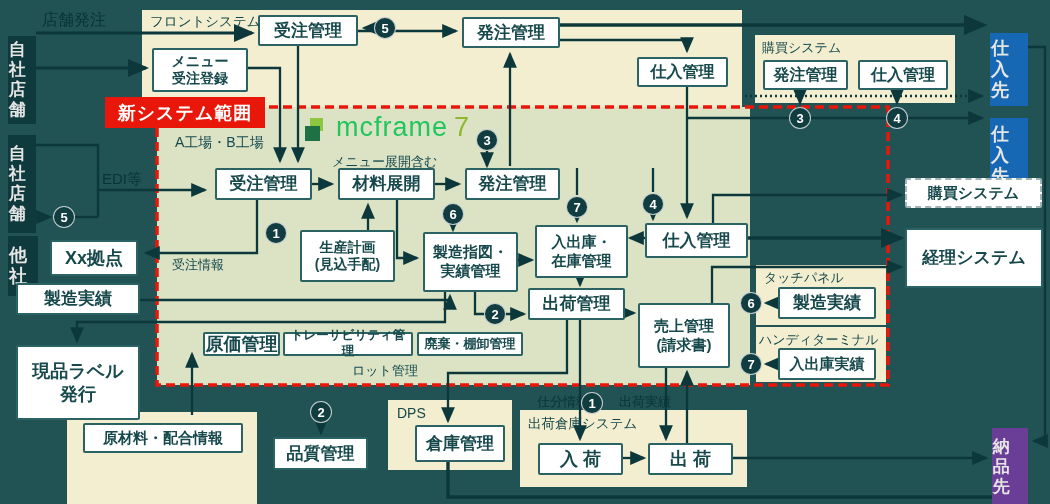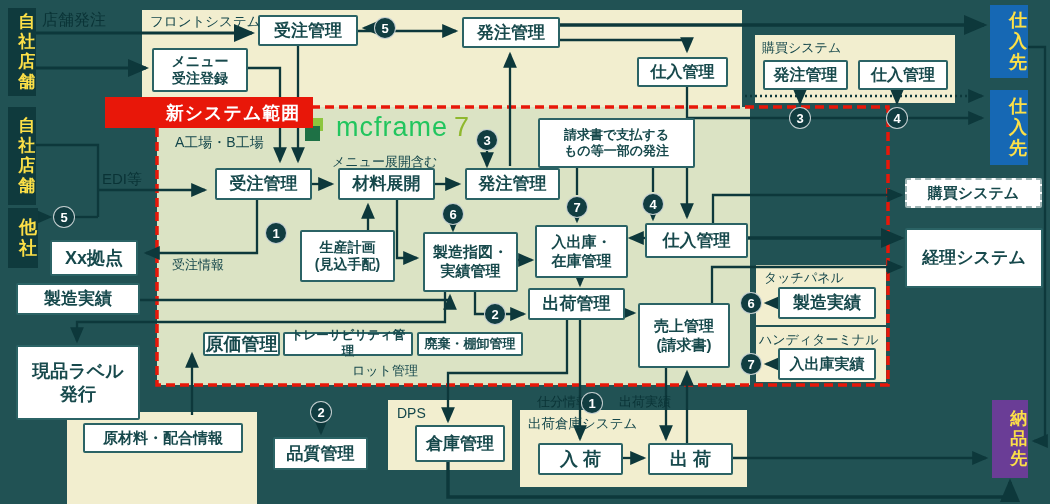--- a/index.html
+++ b/index.html
@@ -3,28 +3,28 @@
 <meta charset="utf-8">
 <style>
   html,body{margin:0;padding:0;}
   body{font-family:"Liberation Sans","DejaVu Sans",sans-serif;background:#215254;}
   .stage{position:relative;width:1050px;height:504px;background:#215254;overflow:hidden;}
   .panel{position:absolute;background:#f2eecf;z-index:1;}
   .green{position:absolute;background:#dbe3c4;z-index:1;}
   .wires{position:absolute;left:0;top:0;z-index:3;}
   .wbox{position:absolute;background:#fff;border:2px solid #2b6365;color:#17494c;display:flex;flex-direction:column;align-items:center;justify-content:center;text-align:center;font-weight:bold;z-index:5;line-height:1.25;box-sizing:border-box;border-radius:2px;}
   .dashed{border:2px dashed #9fb5b5;}
-  .dark{position:absolute;background:#0f3a3d;color:#fde047;display:flex;align-items:center;justify-content:flex-end;font-weight:bold;z-index:5;box-sizing:border-box;}
+  .dark{position:absolute;background:#0f3a3d;color:#e5e5e5;display:flex;align-items:center;justify-content:flex-start;font-weight:bold;z-index:5;box-sizing:border-box;margin-top:28px;}
   .blue{background:#1668b4;}
   .purple{background:#6a3d96;}
   .vtxt{width:1.1em;word-break:break-all;text-align:center;display:block;line-height:1.18;}
   .lbl{position:absolute;font-weight:normal;color:#15474b;z-index:6;white-space:nowrap;}
   .on-dark{color:#0a3336;}
   .badge{position:absolute;width:22px;height:22px;border-radius:50%;background:#113d41;color:#fff;font-weight:bold;font-size:13px;display:flex;align-items:center;justify-content:center;z-index:7;border:1.5px solid rgba(255,255,255,.75);box-sizing:border-box;}
-  .scope{position:absolute;background:#e81709;color:#fff;font-weight:bold;z-index:8;display:flex;align-items:center;justify-content:center;font-size:18px;letter-spacing:1px;padding-left:48px;}
+  .scope{position:absolute;background:#e81709;color:#fff;font-weight:bold;z-index:8;display:flex;align-items:center;justify-content:center;font-size:18px;letter-spacing:1px;}
   .logo{position:absolute;z-index:6;display:flex;align-items:center;}
   .logo .name{color:#22c55e;font-size:27px;letter-spacing:1px;}
   .logo .ver{color:#8fb82e;font-size:27px;margin-left:6px;}
   .sq{position:absolute;z-index:6;}
 </style>
 </head>
 <body>
 
 <div class="stage">
 
@@ -144,24 +144,20 @@
 
   <div class="wbox" style="left:258px;top:15px;width:100px;height:31px;font-size:17px">受注管理</div>
   <div class="wbox" style="left:462px;top:17px;width:98px;height:31px;font-size:17px">発注管理</div>
   <div class="wbox" style="left:152px;top:48px;width:96px;height:44px;font-size:14px">
       <span>メニュー</span>
       <span>受注登録</span>
     </div>
   <div class="wbox" style="left:637px;top:57px;width:91px;height:30px;font-size:16px">仕入管理</div>
   <div class="wbox" style="left:763px;top:60px;width:85px;height:30px;font-size:16px">発注管理</div>
   <div class="wbox" style="left:858px;top:60px;width:90px;height:30px;font-size:16px">仕入管理</div>
-  <div class="wbox" style="left:538px;top:118px;width:157px;height:50px;font-size:13px">
-      <span>請求書で支払する</span>
-      <span>もの等一部の発注</span>
-    </div>
 
   <div class="wbox" style="left:215px;top:168px;width:97px;height:32px;font-size:17px">受注管理</div>
   <div class="wbox" style="left:338px;top:168px;width:97px;height:32px;font-size:17px">材料展開</div>
   <div class="wbox" style="left:465px;top:168px;width:95px;height:32px;font-size:17px">発注管理</div>
   <div class="wbox" style="left:300px;top:230px;width:95px;height:52px;font-size:14px">
       <span>生産計画</span>
       <span>(見込手配)</span>
     </div>
   <div class="wbox" style="left:423px;top:232px;width:95px;height:60px;font-size:15px">
       <span>製造指図・</span>

